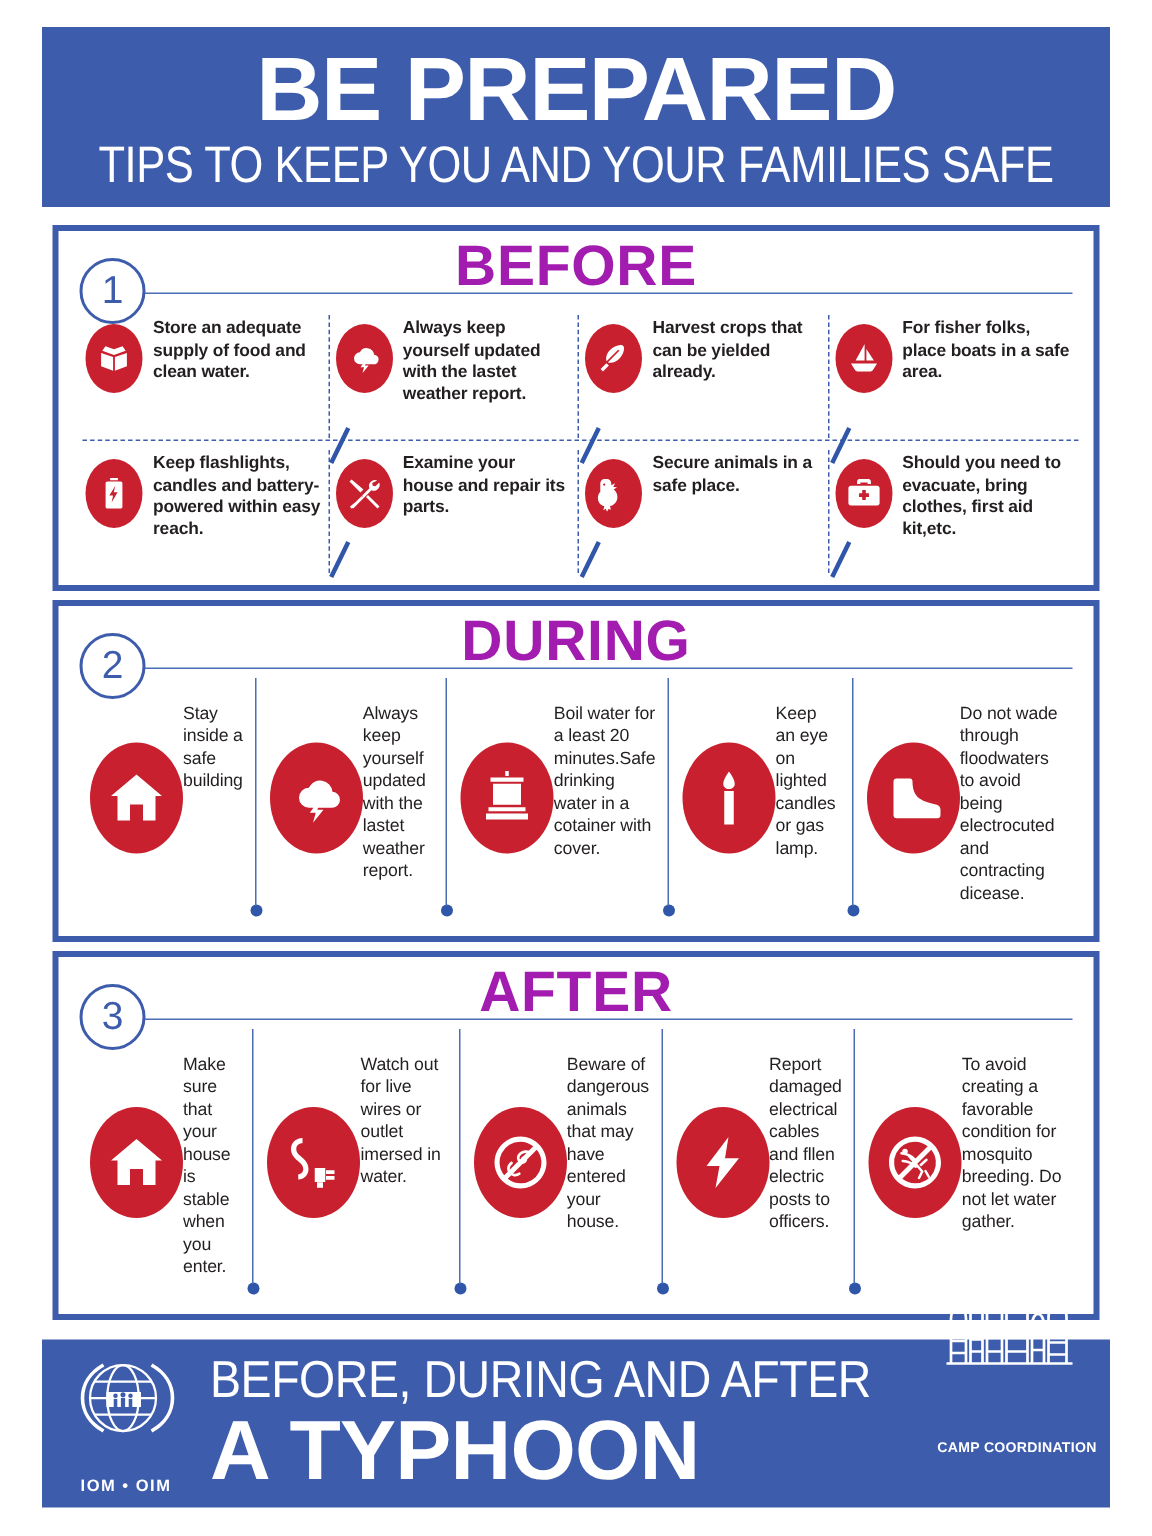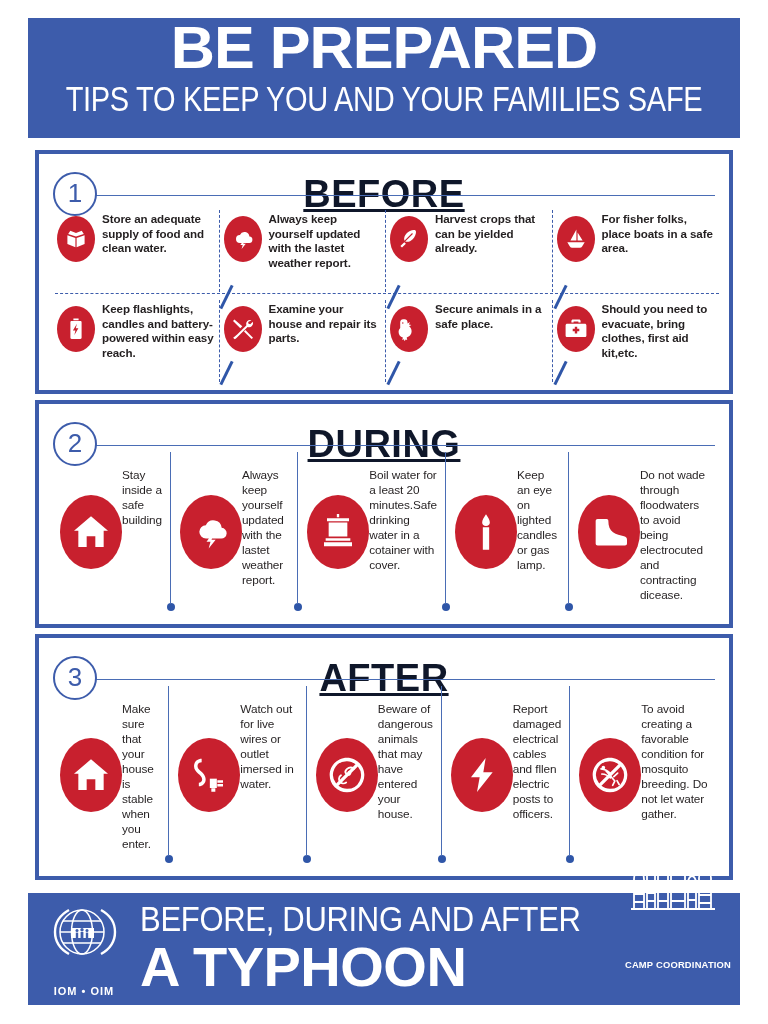--- a/index.html
+++ b/index.html
@@ -8,45 +8,44 @@
     background:#ffffff;
     font-family:"Liberation Sans","DejaVu Sans",sans-serif;
     overflow:hidden;
   }
   .page{position:relative;width:768px;height:1024px;background:#fff;}
 
   
   .header{
     position:absolute;left:28px;top:18px;width:712px;height:120px;
     background:#3D5CAB;color:#fff;text-align:center;
-    display:flex;flex-direction:column;align-items:center;justify-content:flex-start;
+    display:flex;flex-direction:column;align-items:center;justify-content:center;
   }
   .header h1{
     margin:0;font-size:60px;line-height:60px;font-weight:bold;
     letter-spacing:-1px;transform:scaleX(1.02);
   }
   .header h2{
     margin:6px 0 0 0;font-size:29px;line-height:30px;font-weight:normal;
     letter-spacing:-0.3px;transform:scaleY(1.18);
   }
 
   
   .panel{
     position:absolute;left:35px;width:698px;
     border:4px solid #3D5CAB;background:#fff;box-sizing:border-box;
   }
   #panel-before{top:150px;height:244px;}
   #panel-during{top:400px;height:228px;}
   #panel-after{top:634px;height:246px;}
 
   .sec-title{
-    position:absolute;left:0;right:0;top:20px;text-align:center;
-    color:#0f172a;font-size:38px;font-weight:bold;line-height:40px;
+    position:absolute;left:0;right:0;top:4px;text-align:center;
+    color:#a21caf;font-size:38px;font-weight:bold;line-height:40px;
     letter-spacing:0.5px;
-    text-decoration:underline;
   }
   .numcircle{
     position:absolute;left:14px;top:18px;
     width:40px;height:40px;border:2.2px solid #3D5CAB;border-radius:50%;
     color:#3D5CAB;font-size:26px;line-height:38px;text-align:center;
     background:#fff;z-index:5;
   }
   .hrule{
     position:absolute;left:50px;right:14px;height:0;
     border-top:1.5px solid #4A6DB5;

